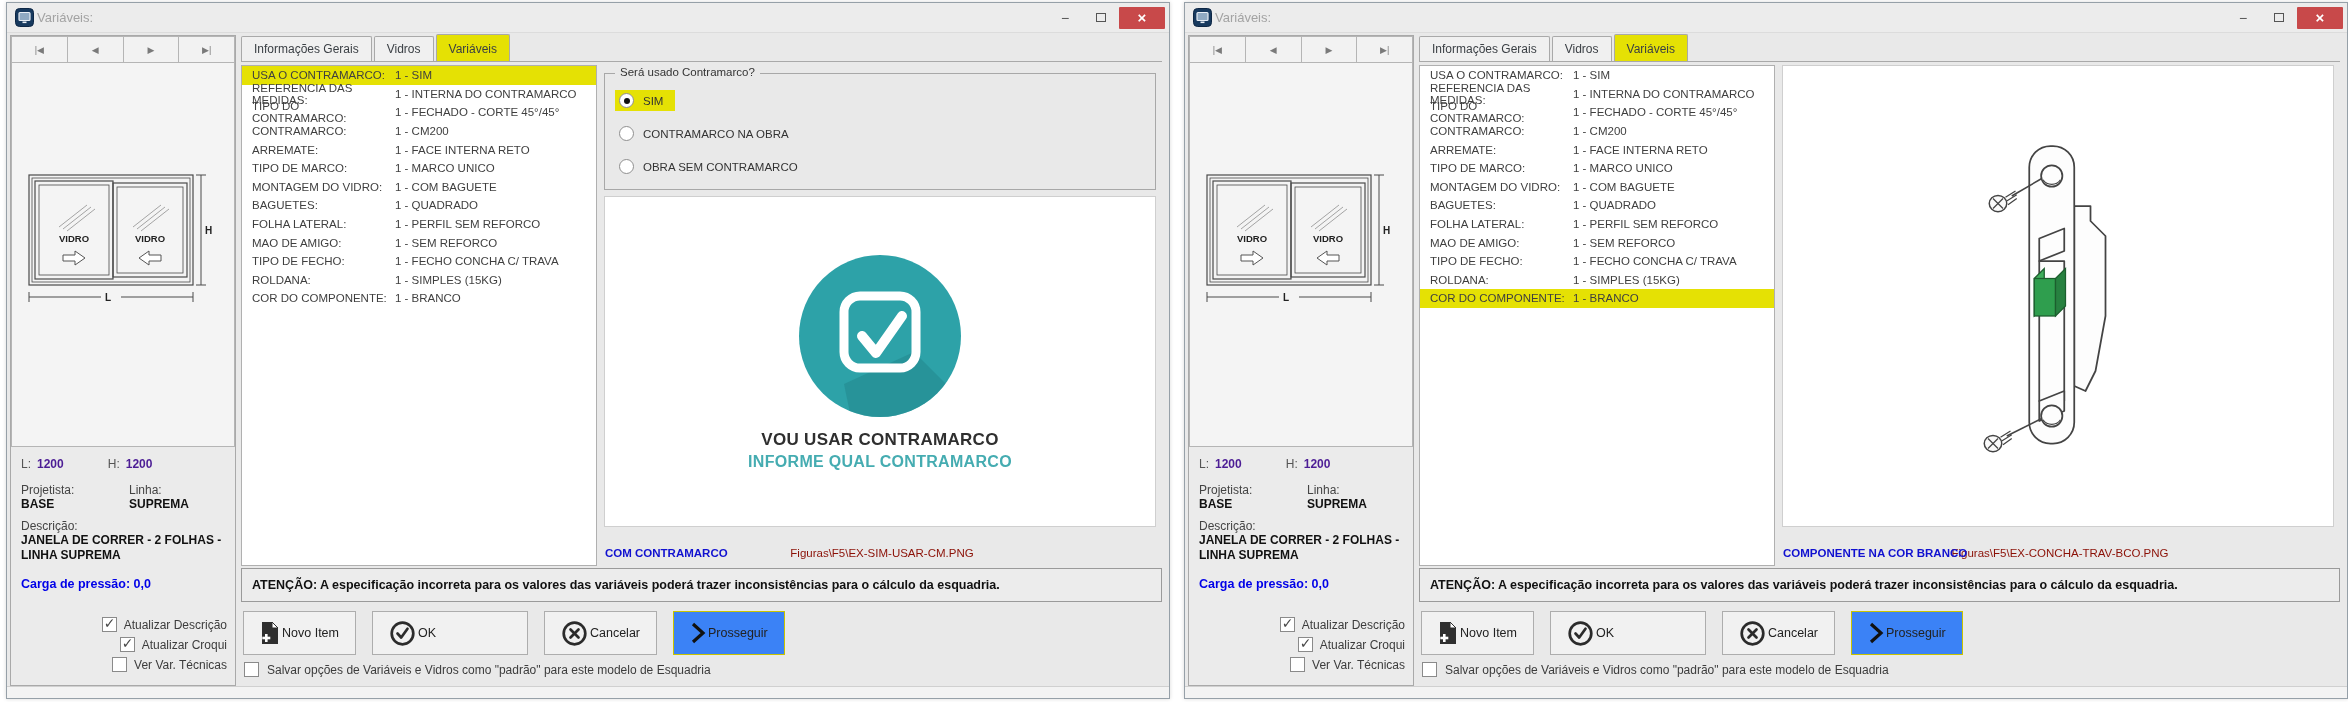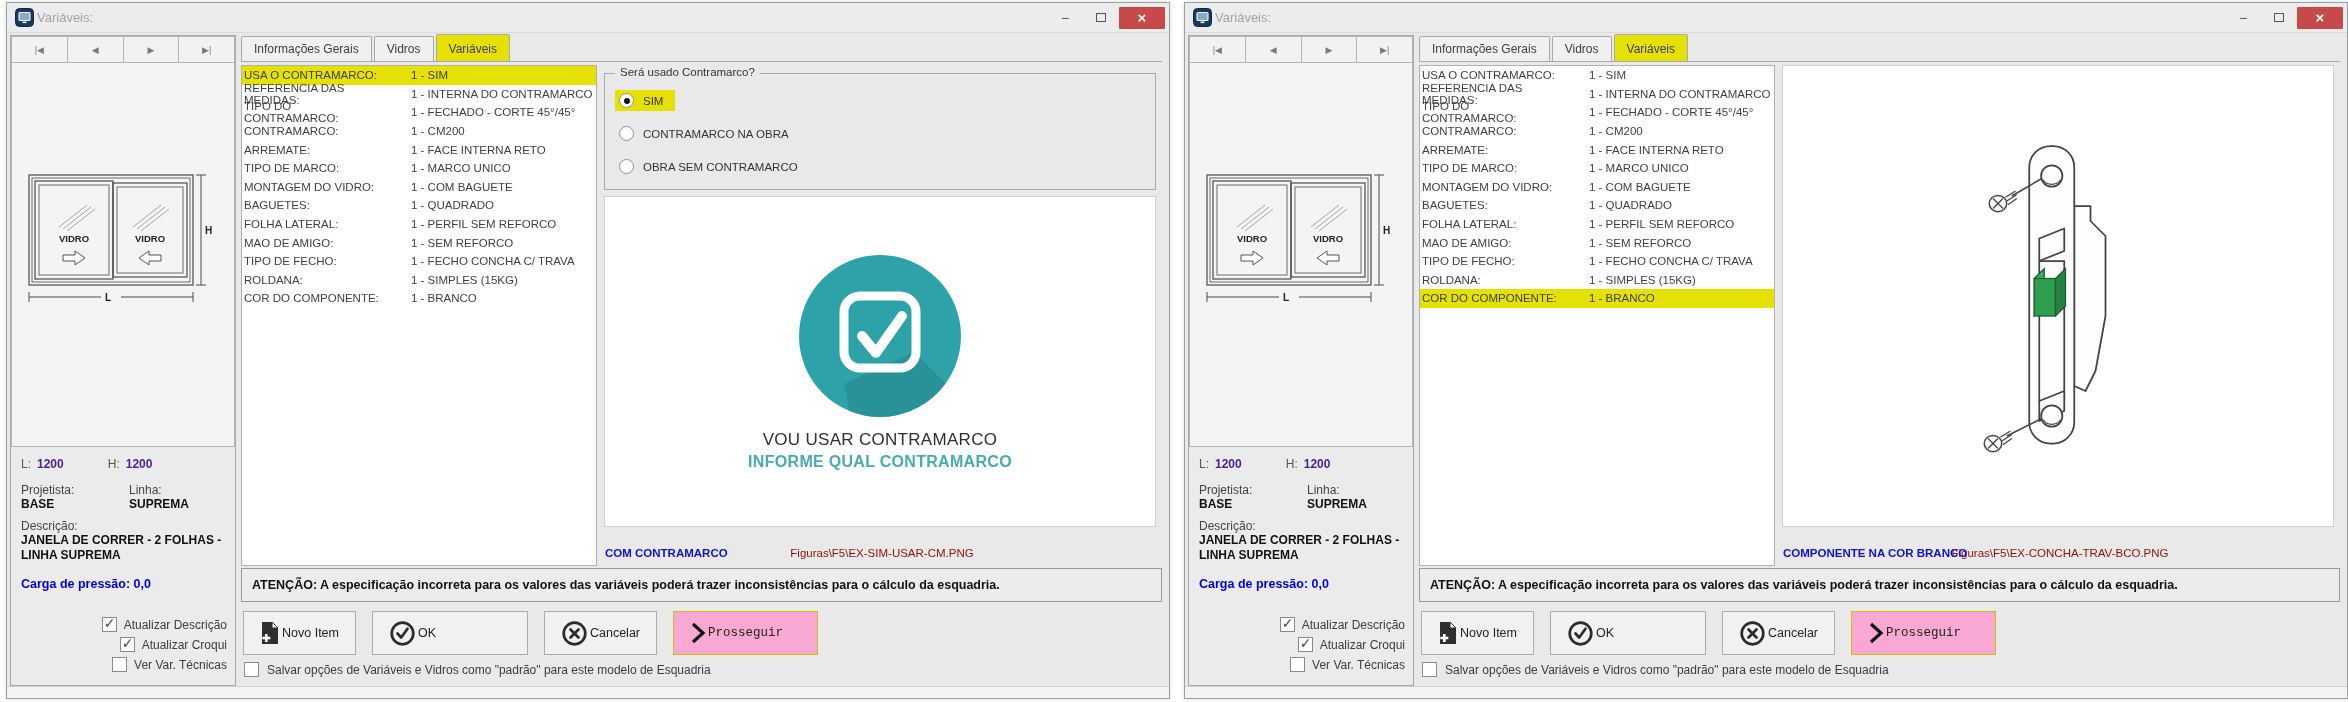--- a/index.html
+++ b/index.html
@@ -53,55 +53,55 @@
 
   
   .main { flex:1; display:flex; flex-direction:column; padding:0 4px 0 5px; min-width:0; }
   .tabbar { height:27px; flex:none; display:flex; align-items:flex-end; border-bottom:1px solid #a9a9a9; }
   .tab { background:#f0f0f0; border:1px solid #a9a9a9; border-bottom:none; border-radius:2px 2px 0 0;
     padding:5px 12px 5px 12px; font-size:12px; color:#3a3f44; margin-right:2px; height:25px; }
   .tab.active { background:#e5e104; height:27px; padding-top:7px; font-weight:normal; }
 
   .midrow { flex:1; display:flex; gap:5px; padding-top:3px; min-height:0; }
   .varlist { width:356px; flex:none; background:#ffffff; border:1px solid #b0b0b0; overflow:hidden; }
-  .var-row { display:flex; align-items:center; height:18.6px; padding-left:2px;
-    font-size:11.5px; color:#3f3f3f;gap:24px; }
+  .var-row { display:flex; align-items:center; height:18.6px; padding-left:10px;
+    font-size:11.5px; color:#3f3f3f; }
   .var-row.highlighted { background:#e5e104; }
   .var-name { width:143px; flex:none; }
   .var-value { flex:1; white-space:nowrap; }
 
   .rightcol { flex:1; display:flex; flex-direction:column; min-width:0; }
   .groupbox { position:relative; border:1px solid #a8a8a8; margin:8px 6px 6px 2px;
     padding:16px 12px 12px 10px; }
   .groupbox-title { position:absolute; top:-8px; left:10px; background:#e9e9e9;
     padding:0 5px; font-size:11.5px; color:#333; }
   .radio-list { display:flex; flex-direction:column; gap:12px; }
   .radio-row { display:flex; align-items:center; gap:9px; width:max-content;
     padding:3px 12px 3px 4px; font-size:11.5px; color:#333; }
   .radio-row.highlighted { background:#e5e104; }
   .radio-circle { width:15px; height:15px; flex:none; border:1px solid #8f8f8f;
     border-radius:50%; background:#fff; position:relative; }
   .radio-row.selected .radio-circle::after { content:""; position:absolute; inset:3.5px;
     background:#111; border-radius:50%; }
 
   .figure-area { flex:1; margin:0 6px 0 2px; background:#ffffff; border:1px solid #cfcfcf;
     display:flex; flex-direction:column; align-items:center; justify-content:center; min-height:0; }
-  .fig-line1 { margin-top:10px; font-size:17px; font-weight:400; color:#2f2f2f; letter-spacing:.3px; }
+  .fig-line1 { margin-top:10px; font-size:17px; font-weight:700; color:#2f2f2f; letter-spacing:.3px; }
   .fig-line2 { margin-top:3px; font-size:16px; font-weight:600; color:#45acb1; letter-spacing:.3px; }
   .fig-caption { height:19px; flex:none; text-align:center; font-size:11.5px; color:#8b1006;
     padding-top:20px; }
   .fig-link { height:19px; flex:none; font-size:11.5px; font-weight:bold; color:#1010d0;
     padding-left:3px; }
 
   .warnbox { flex:none; border:1px solid #9a9a9a; background:#ececec; margin-top:2px;
     padding:9px 10px; font-size:12.5px; font-weight:bold; color:#111; }
   .btnrow { flex:none; display:flex; gap:16px; padding:9px 0 7px 2px; }
   .btn { height:44px; display:flex; align-items:center; gap:2px; padding:0 16px;
     background:#f1f1f1; border:1px solid #adadad; font-size:12.5px; color:#222; }
-  .btn.proceed { background:#f9a8d4; border-color:#c9c400; padding-right:34px;font-family:Liberation Mono, monospace; }
+  .btn.proceed { background:#3b82f6; border-color:#c9c400; padding-right:16px; }
   .saverow { flex:none; display:flex; align-items:center; gap:8px; font-size:12px;
     color:#3c3c3c; padding:0 0 9px 3px; }
 
   .bottomstrip { height:12px; flex:none; background:#f3f3f3; border-top:1px solid #d0d0d0; }
 </style>
 </head>
 <body>
 
 <div class="window">
   <div class="titlebar">

